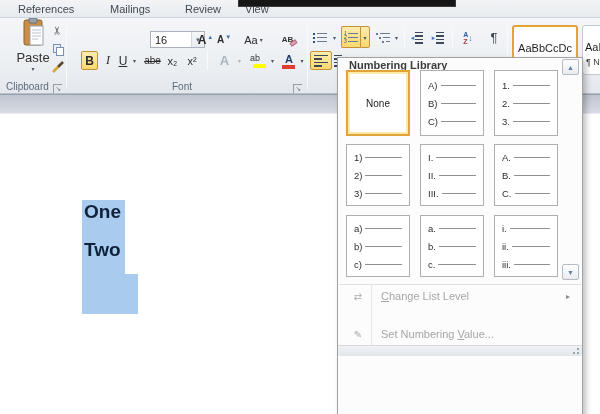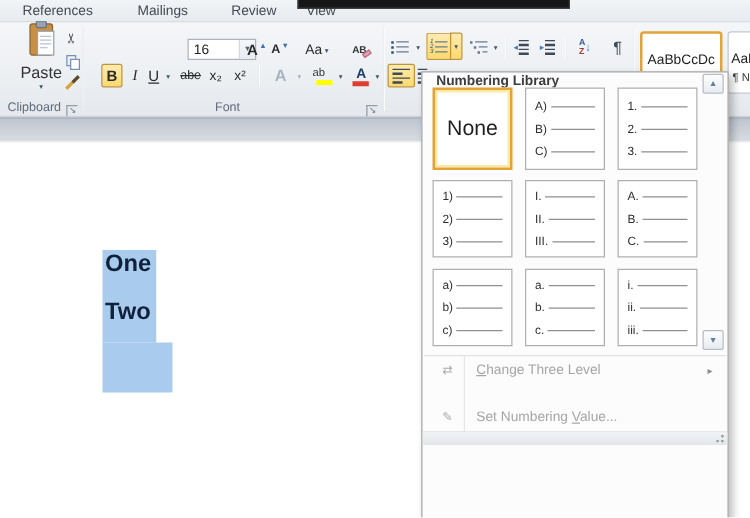--- a/index.html
+++ b/index.html
@@ -59,21 +59,21 @@
   
   #panel{position:absolute;left:337px;top:57px;width:246px;height:368px;
     background:#FCFCFC;border:1px solid #A3A3A3;box-shadow:3px 3px 6px rgba(0,0,0,.25);z-index:20}
   #panel-title{position:absolute;left:11px;top:1px;font-size:11px;font-weight:bold;color:#3C3C3C}
   .scrollbtn{position:absolute;width:17px;height:16px;border:1px solid #B5BAC3;border-radius:2px;
     background:linear-gradient(#FDFDFD,#E8EBF0);display:flex;align-items:center;justify-content:center;
     font-size:7px;color:#5E7FA6}
   .chip{position:absolute;width:64px;background:#fff;border:1px solid #AFAFAF;
     display:flex;flex-direction:column;justify-content:center;padding:0 7px;gap:7px}
   .chip.none{border:2px solid #E3A338;box-shadow:inset 0 0 0 2px #FBE9A6;
-    align-items:center;justify-content:center;font-size:17px;color:#1e1e1e}
+    align-items:center;justify-content:center;font-size:10px;color:#1e1e1e}
   .prow{display:flex;align-items:center}
   .pm{font-size:9.5px;color:#2e2e2e;flex:none}
   .pl{flex:1;height:1px;background:#909090;margin-left:3px}
   #msep{position:absolute;left:1px;top:226px;width:242px;height:1px;background:#E2E2E2}
   #gutterline{position:absolute;left:33px;top:226px;width:1px;height:61px;background:#E6E6E6}
   .mitem{position:absolute;left:2px;width:240px;height:18px;display:flex;align-items:center;font-size:11px}
   .mitem .micon{position:absolute;left:8px;width:20px;text-align:center;font-size:10px;color:#ABABAB}
   .mitem .mtext{position:absolute;left:41px;white-space:nowrap}
   .mitem.disabled .mtext{color:#A6A6A6}
   .mitem.enabled .mtext{color:#1E1E1E}
@@ -452,21 +452,21 @@
           <i class="pl"></i>
         </span>
     </div>
 
     <div id="msep"></div>
     <div id="gutterline"></div>
 
     <div class="mitem disabled" style="top:229px">
       <span class="micon">⇄</span>
       <span class="mtext">
-        <span></span><span class="key">C</span><span>hange Three Level</span>
+        <span></span><span class="key">C</span><span>hange List Level</span>
       </span>
       <span class="subarrow">▸</span>
     </div>
     <div class="mitem disabled" style="top:267px">
       <span class="micon">✎</span>
       <span class="mtext">
         <span>Set Numbering </span><span class="key">V</span><span>alue...</span>
       </span>
     </div>
 

